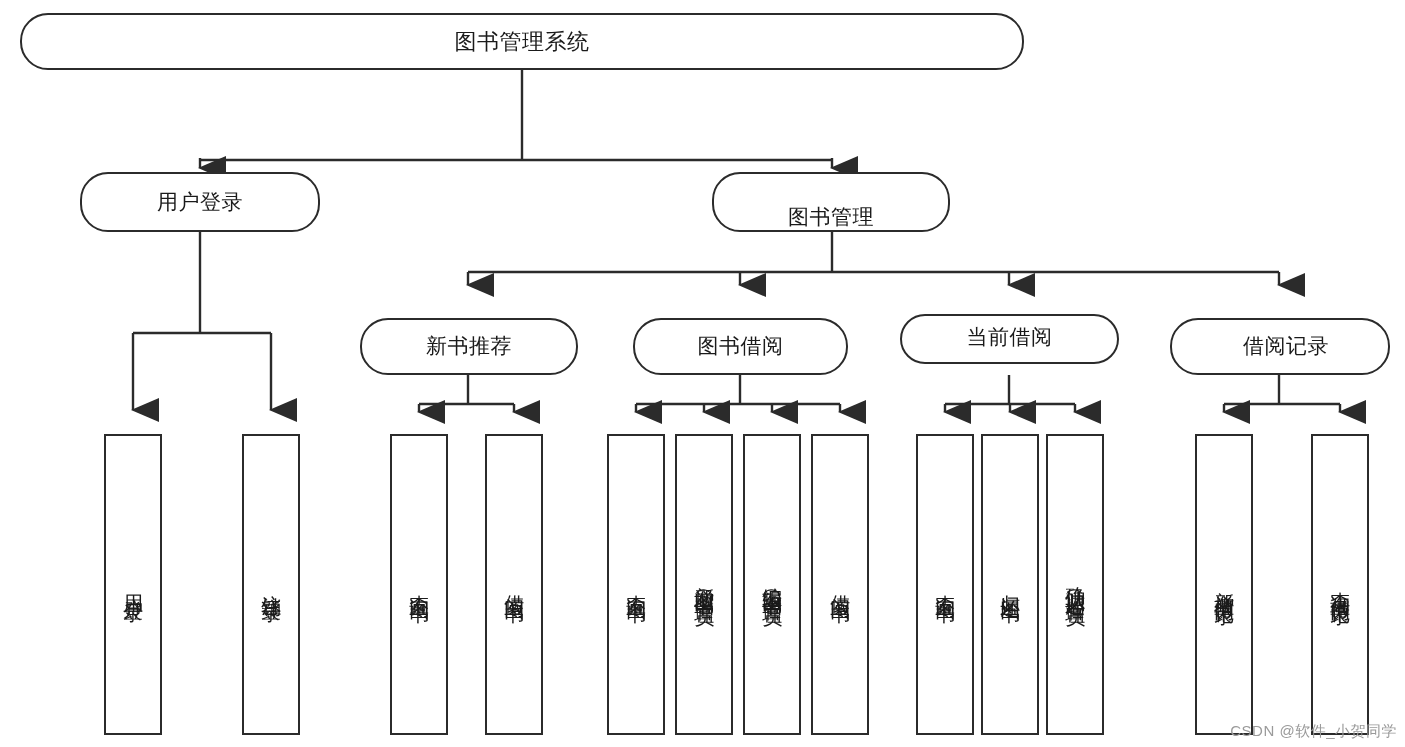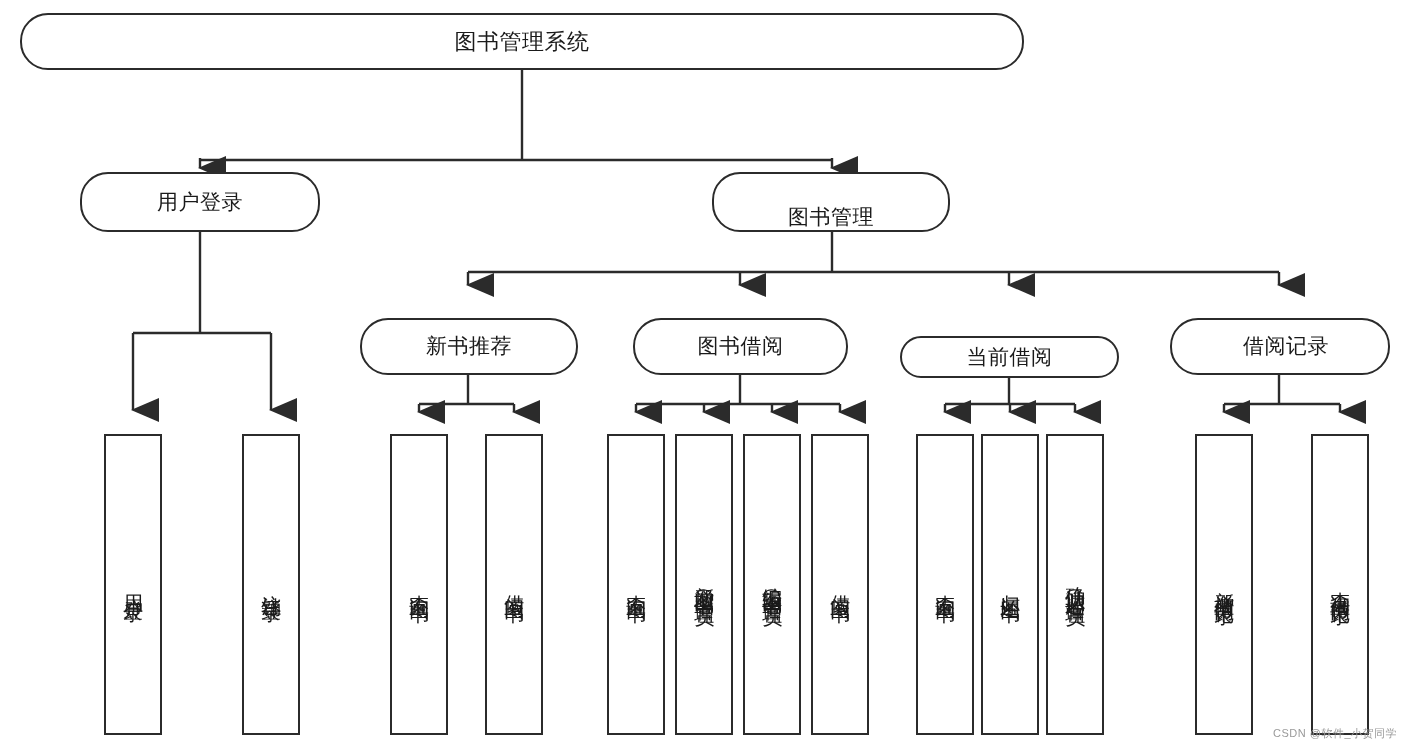--- a/index.html
+++ b/index.html
@@ -54,21 +54,21 @@
     writing-mode: vertical-rl;
     text-orientation: upright;
     letter-spacing: 3px;
     white-space: nowrap;
     display: block;
   }
   .watermark {
     position: absolute;
     right: 8px;
     bottom: 6px;
-    font-size: 11px;
+    font-size: 15px;
     color: #9a9a9a;
     white-space: nowrap;
     letter-spacing: 0.5px;
   }
 </style>
 </head>
 <body>
 
 <div id="diagram-root">
 
@@ -138,21 +138,21 @@
   </div>
 
   <div class="node h" style="left:633px; top:318px; width:215px; height:57px;">
     <span>图书借阅</span>
   </div>
 
   <div class="node h" style="left:360px; top:318px; width:218px; height:57px;">
     <span>新书推荐</span>
   </div>
 
-  <div class="node h" style="left:900px; top:336px; width:219px; height:42px;">
+  <div class="node h" style="left:900px; top:314px; width:219px; height:50px;font-family:Liberation Mono, monospace;">
     <span>当前借阅</span>
   </div>
 
   <div class="node h" style="left:1170px; top:318px; width:220px; height:57px;padding-left:12px;">
     <span>借阅记录</span>
   </div>
 
   <div class="node v" style="left:104px; top:434px; width:58px; height:301px;">
     <span class="vtext">用户登录</span>
   </div>

